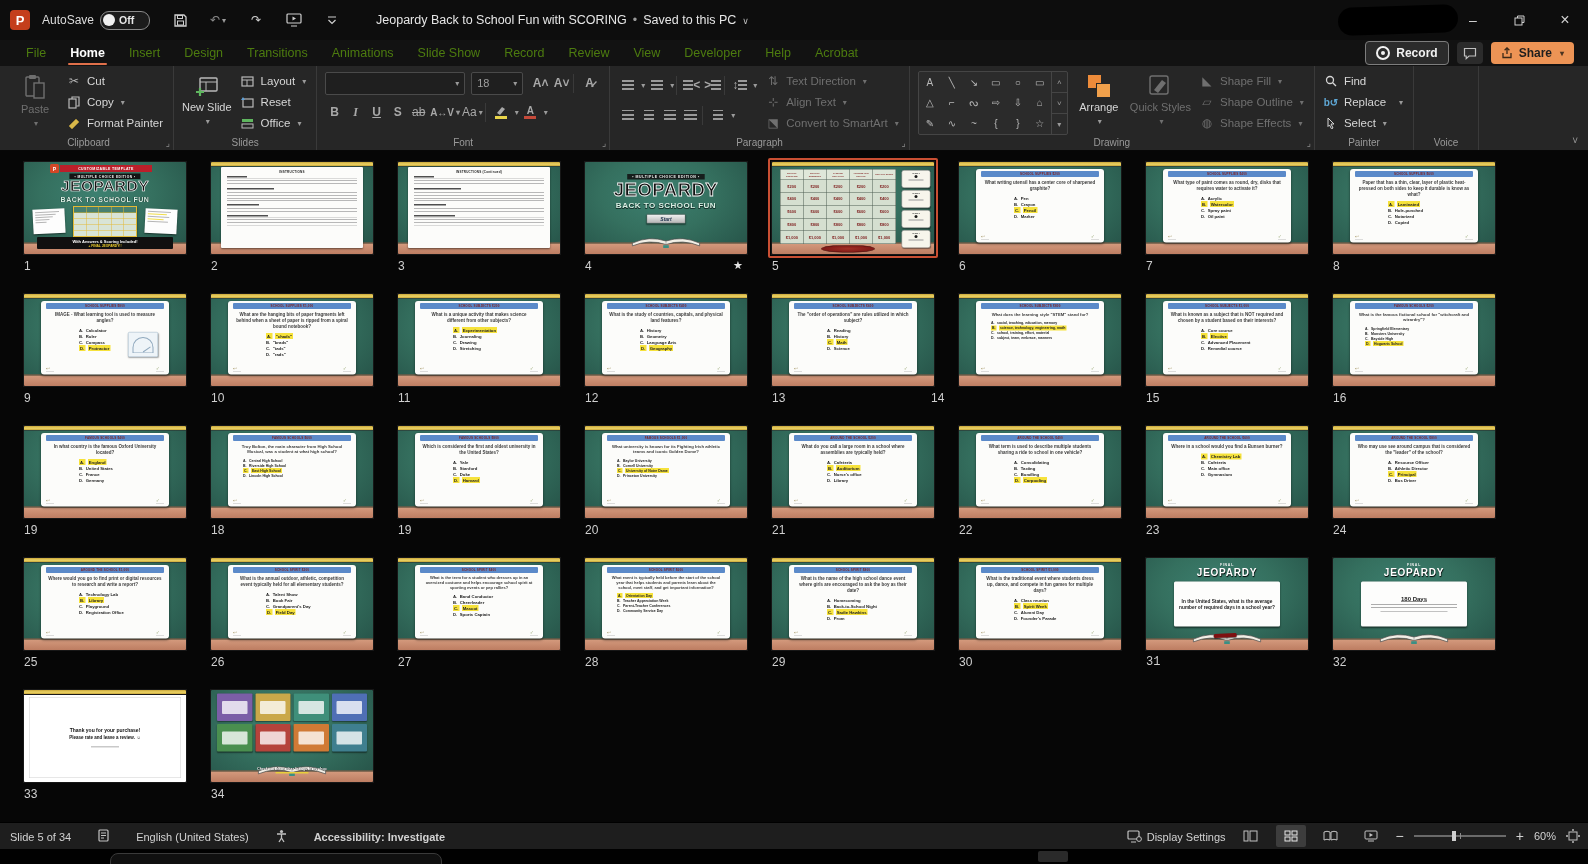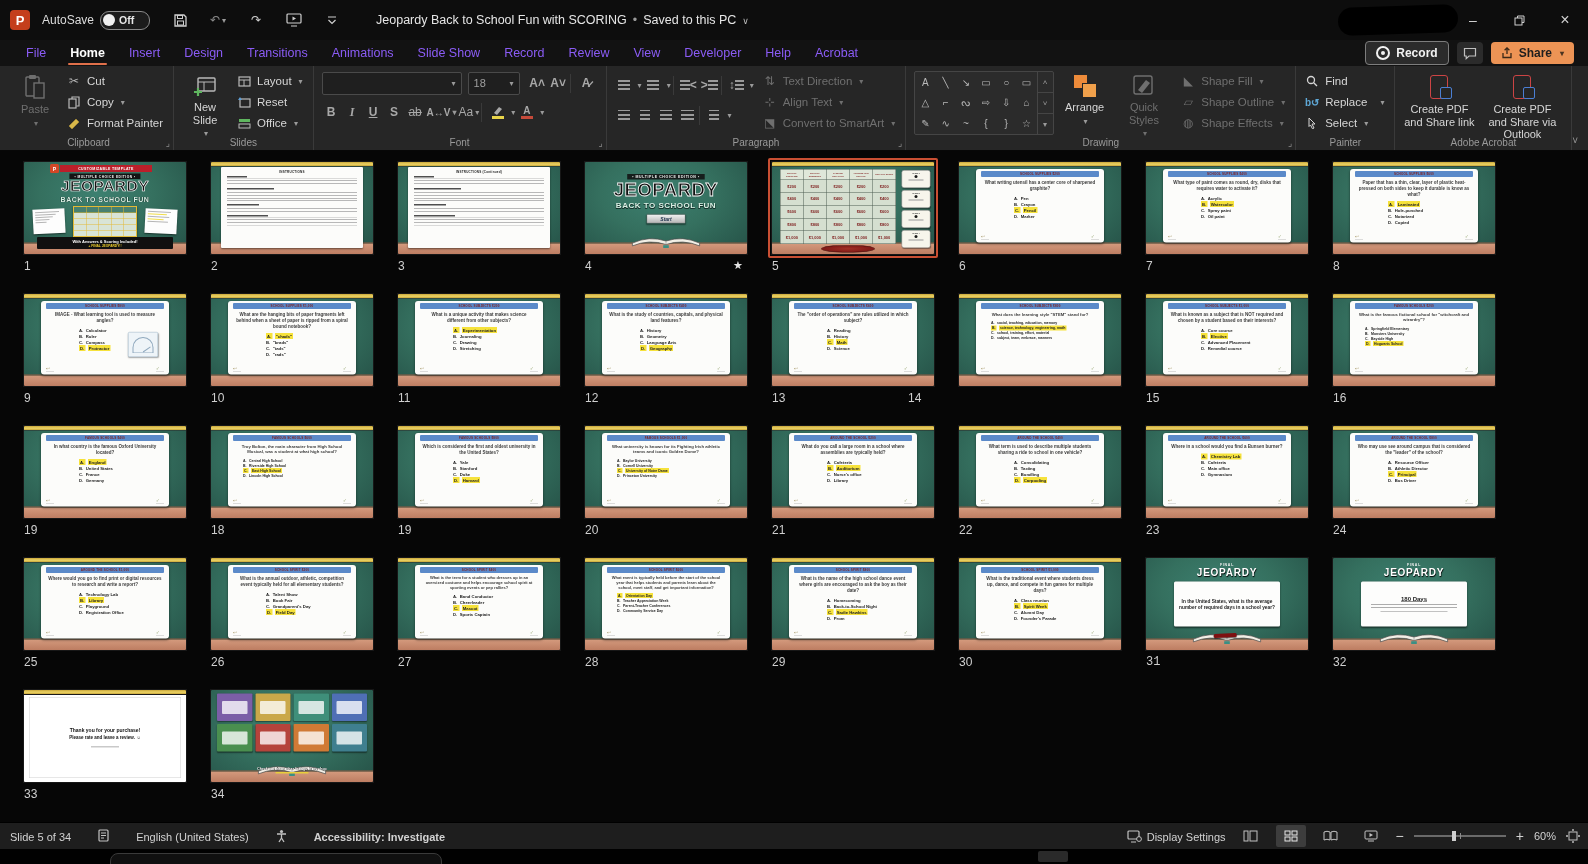--- a/index.html
+++ b/index.html
@@ -20,21 +20,21 @@
   .doc-title{margin-left:18px;white-space:nowrap;color:#e6e6e6;font-size:12.5px}
   .doc-title .sep{color:#9a9a9a;margin:0 6px}
   .doc-title .chev{color:#bdbdbd;font-size:9px;margin-left:6px}
   .searchbox{position:absolute;left:655px;top:8px;width:286px;height:25px;background:#2e2e2e;border:1px solid #3c3c3c;border-radius:4px;display:flex;align-items:center;gap:8px;padding:0 10px;color:#9d9d9d;font-size:12px}
   .redact{position:absolute;right:130px;top:6px;width:120px;height:28px;background:#000;border-radius:14px;transform:rotate(-2deg)}
   .winbtns{position:absolute;right:0;top:0;height:40px;display:flex}
   .winbtn{width:46px;height:40px;display:flex;align-items:center;justify-content:center;color:#cfcfcf;font-size:14px}
 
   
   .tabrow{position:absolute;top:40px;left:0;right:0;height:26px;background:#121212;display:flex;align-items:center;padding-left:14px}
-  .tab{padding:4px 12px;font-size:12.5px;color:#8b5cf6;position:relative;cursor:pointer;white-space:nowrap}
+  .tab{padding:4px 12px;font-size:12.5px;color:#4d7c0f;position:relative;cursor:pointer;white-space:nowrap}
   .tab.active{color:#fff;font-weight:bold}
   .tab.active::after{content:'';position:absolute;left:10px;right:10px;bottom:-1px;height:2px;background:#e0704a;border-radius:1px}
   .tabrow-right{margin-left:auto;display:flex;align-items:center;gap:8px;padding-right:14px}
   .record-btn{display:flex;align-items:center;gap:6px;height:22px;padding:0 10px;border:1px solid #7d7d7d;border-radius:4px;background:#2b2b2b;color:#f2f2f2;font-size:12px;font-weight:bold}
   .rec-dot{width:10px;height:10px;border:2px solid #f2f2f2;border-radius:50%;display:flex;align-items:center;justify-content:center}
   .rec-dot::after{content:'';width:4px;height:4px;background:#f2f2f2;border-radius:50%}
   .comment-btn{width:26px;height:22px;display:flex;align-items:center;justify-content:center;border-radius:4px;background:#2b2b2b}
   .share-btn{display:flex;align-items:center;gap:6px;height:22px;padding:0 10px;border-radius:4px;background:#ed9455;color:#1e1e1e;font-size:12px;font-weight:bold}
   .share-btn .dd{color:#4a3320}
 
@@ -532,37 +532,20 @@
               <path d="M2 1l6 6H5l2 4-1.5.8L3.5 8 2 9.5z" fill="none" stroke="#d6d6d6"></path>
             </svg>
           </span>
         <span>Select</span>
           <span class="dd">▾</span>
       </div>
     </div>
     <div class="rlabel">Painter</div>
   </div>
 
-  <div class="rgroup">
-    <div class="bigbtn" style="width:72px">
-      <span class="pdfic">
-          <span class="doc"></span>
-          <span class="acc"></span>
-        </span>
-      <span>Create PDF and Share link</span>
-    </div>
-    <div class="bigbtn" style="width:78px">
-      <span class="pdfic">
-          <span class="doc"></span>
-          <span class="acc"></span>
-        </span>
-      <span>Create PDF and Share via Outlook</span>
-    </div>
-    <div class="rlabel">Adobe Acrobat</div>
-  </div>
 
   <div class="rgroup">
     <div class="bigbtn">
       
       
     </div>
     <div class="rlabel">Voice</div>
   </div>
 
   <div class="ribbon-collapse">˅</div>
@@ -1064,21 +1047,21 @@
                   <span class="">subject, team, embrace, manners</span>
                 </div>
               </div>
 
       <div class="corner-l">↩</div>
       <div class="corner-r">✓</div>
     </div>
           </div>
         </div>
       </div>
-      <div class="num" style="left: 908px; top: 240px;">14</div>
+      <div class="num" style="left: 931px; top: 240px;">14</div>
       <div class="thumb" style="left: 1146px; top: 143px;">
         <div class="sl-outer">
           <div class="sl-inner chalk  ">
     <div class="desk"></div>
             <div class="ybar"></div>
     <div class="qcard">
       <div class="qhead">SCHOOL SUBJECTS $1,000</div>
       <div class="qtext">What is known as a subject that is NOT required and chosen by a student based on their interests?</div>
       <div class="opts">
                 <div class="opt">

